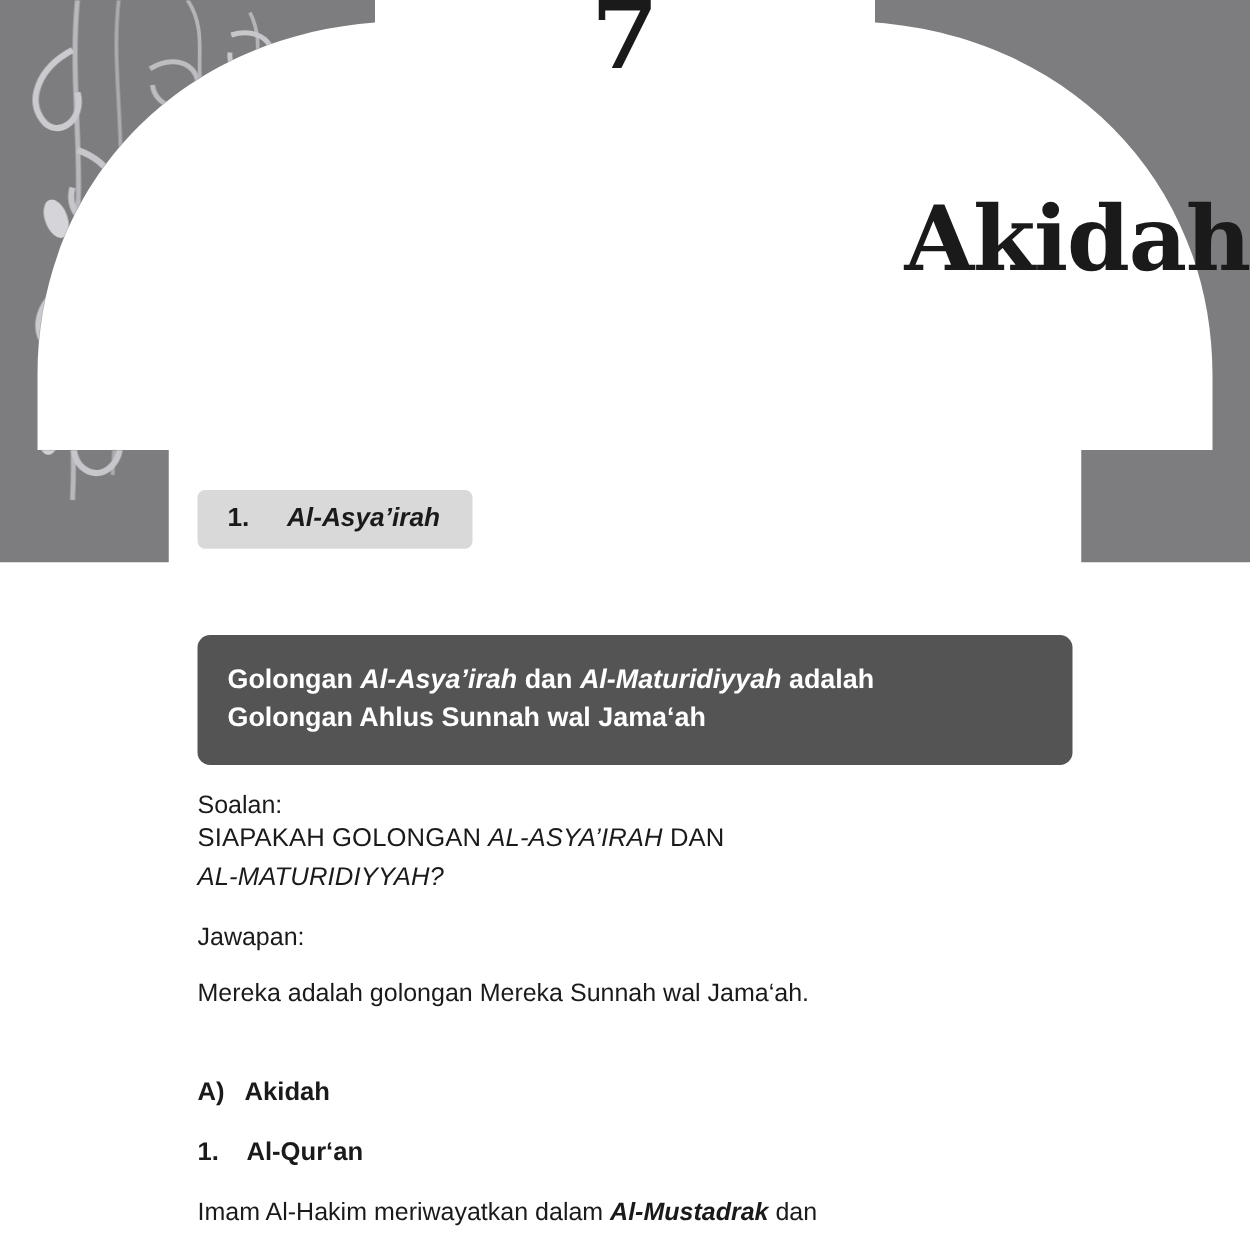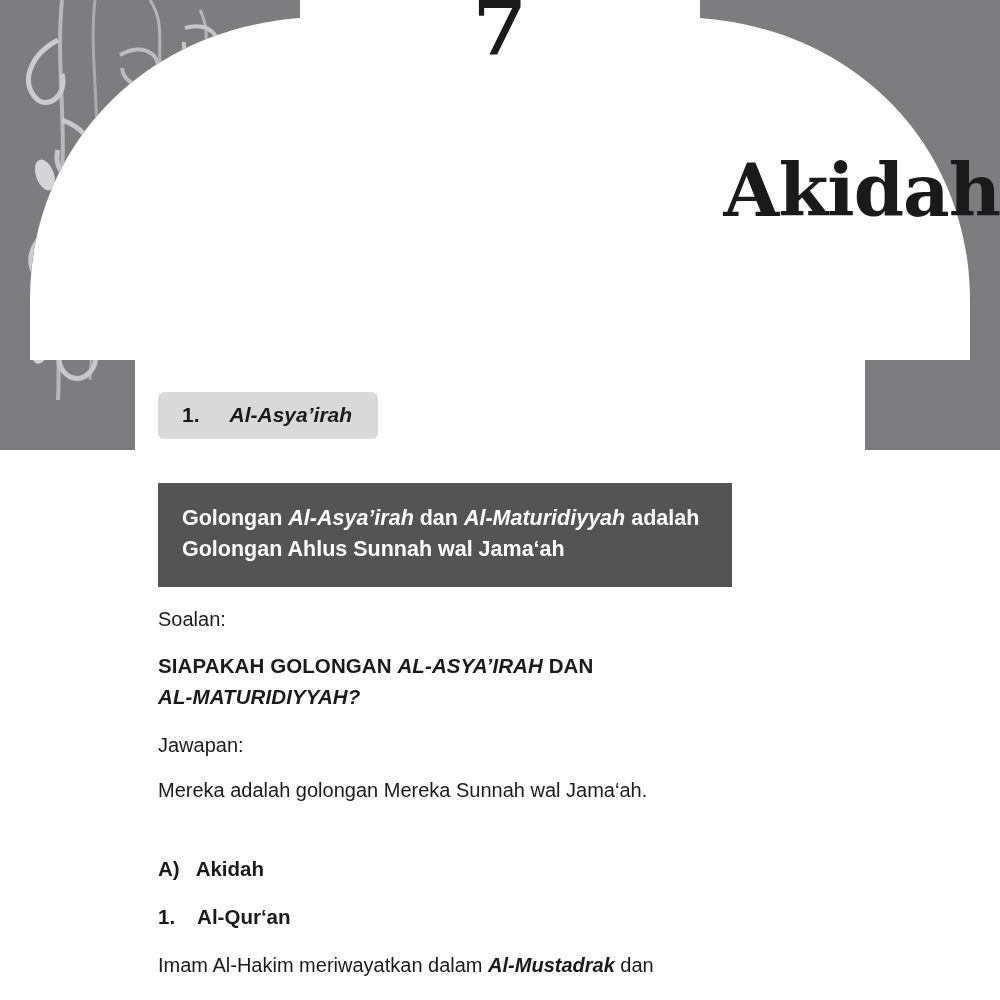--- a/index.html
+++ b/index.html
@@ -79,45 +79,46 @@
   }
   .section-chip .name {
     font-size: 21px;
     font-weight: bold;
     font-style: italic;
     color: #1a1a1a;
   }
 
   .dark-banner {
     background: #545454;
-    border-radius: 0;
+    border-radius: 10px;
     padding: 20px 24px 22px 24px;
     color: #ffffff;
     font-size: 21.5px;
     font-weight: bold;
     line-height: 1.45;
-    width: 574px;
+    width: 700px;
     box-sizing: border-box;
+    margin-top: 25px;
   }
   .dark-banner i {
     font-style: italic;
   }
 
   .label-line {
     font-size: 20px;
     color: #1a1a1a;
     margin-top: 21px;
     font-weight: normal;
   }
 
   .question {
     font-size: 20.5px;
-    font-weight: bold;
-    color: #1a1a1a;
-    margin-top: 20px;
+    font-weight: normal;
+    color: #1a1a1a;
+    margin-top: 0;
     line-height: 1.5;
     letter-spacing: 0.1px;
   }
   .question i {
     font-style: italic;
   }
 
   .answer {
     font-size: 20px;
     color: #1a1a1a;

